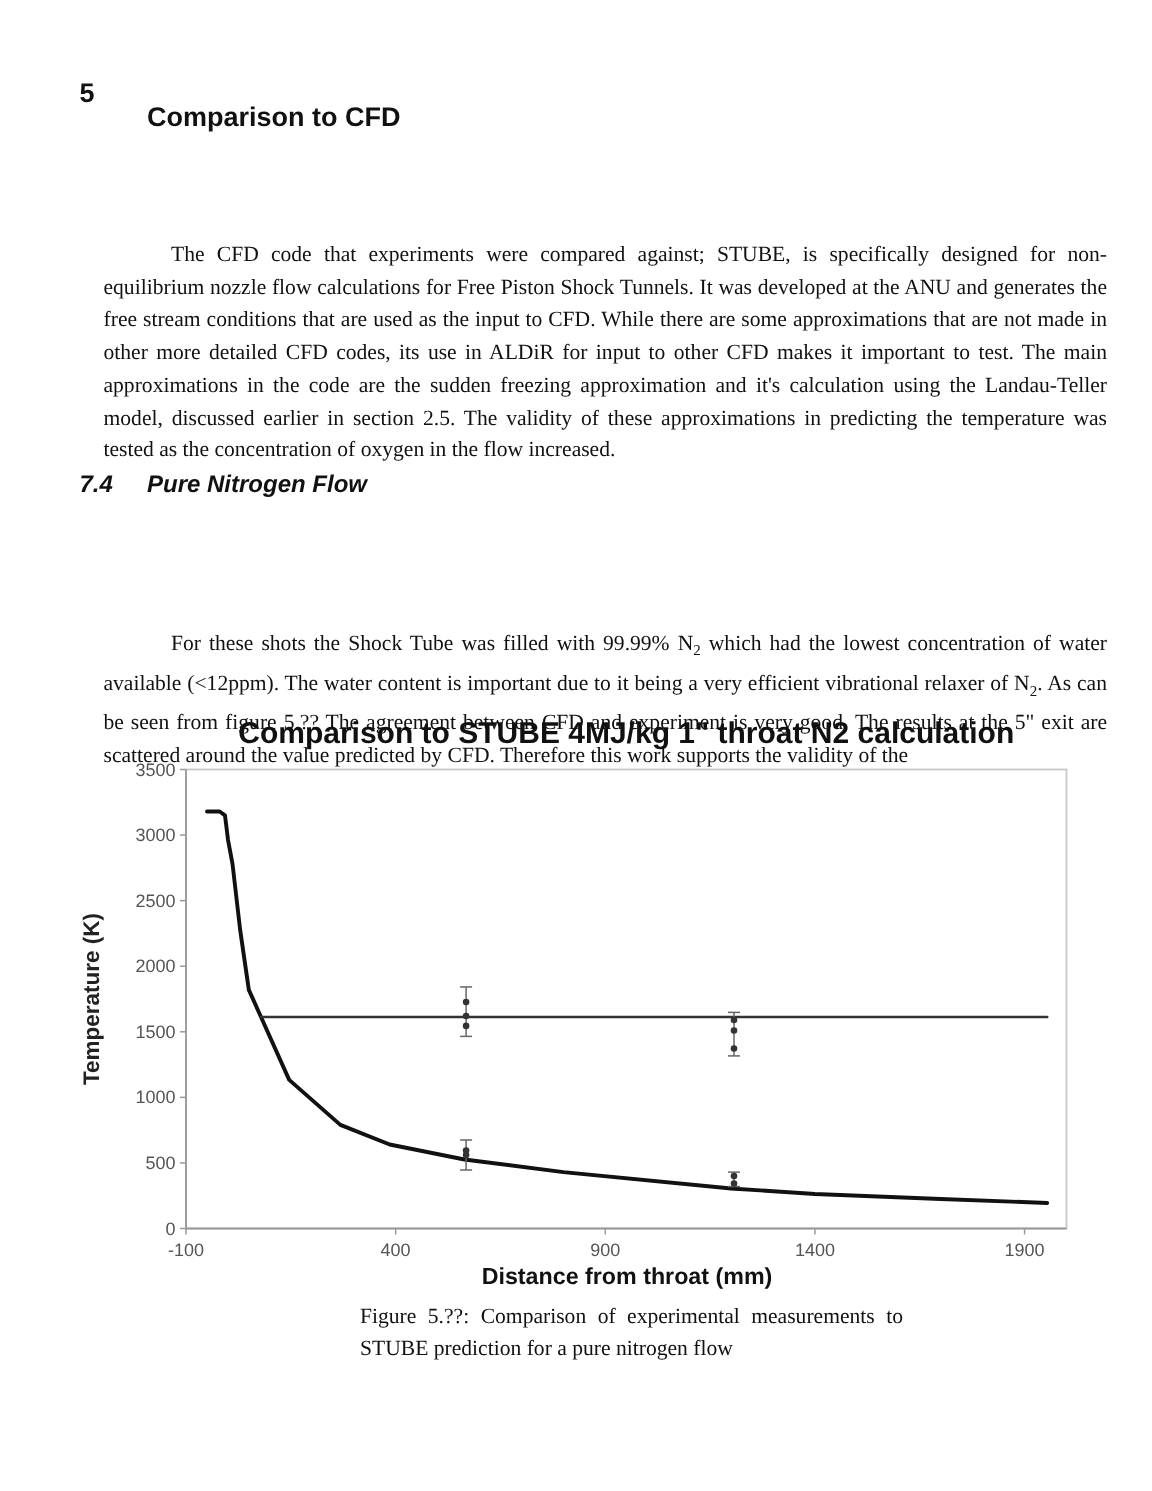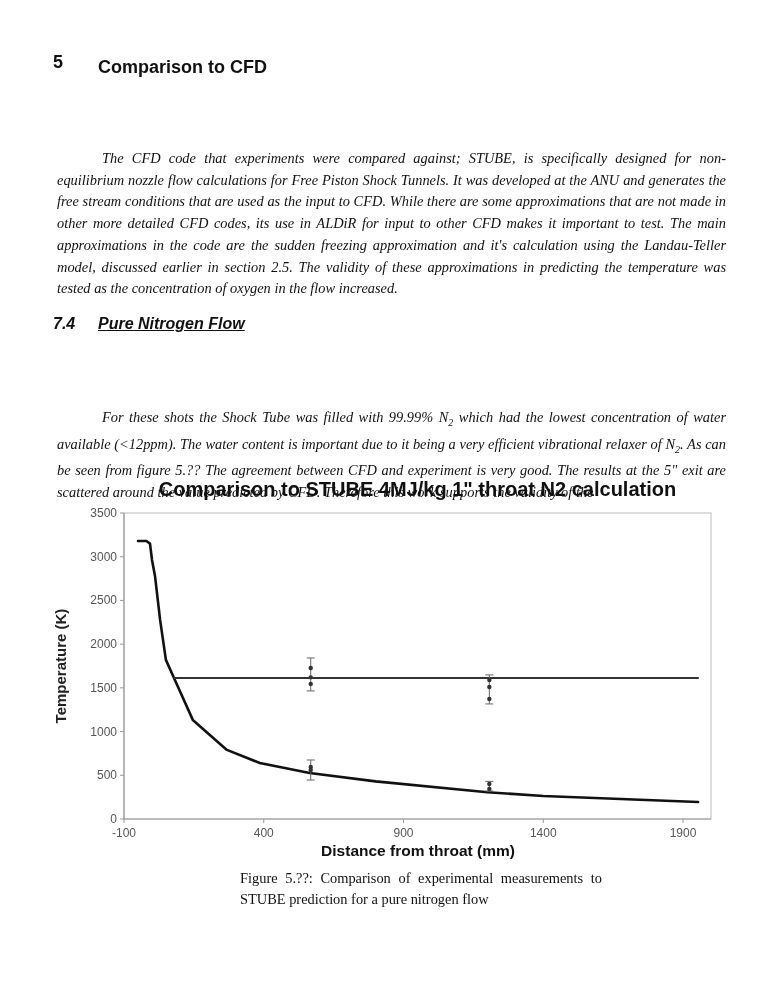--- a/index.html
+++ b/index.html
@@ -1,25 +1,25 @@
 <!DOCTYPE html>
 <html><head>
 <meta charset="utf-8">
 <style>
   html, body { margin: 0; padding: 0; background: #ffffff; }
   body { width: 768px; height: 994px; position: relative; overflow: hidden; color: #111; }
   .h1 { position: absolute; top: 52px; left: 53px; font-family: "Liberation Sans", sans-serif; font-weight: bold; font-size: 18px; }
   .h1 .num { position: absolute; left: 0; top: 0; }
-  .h1 .txt { position: absolute; left: 45px; top: 5px; white-space: nowrap; }
-  .para { position: absolute; left: 53px; width: 669px; font-family: "Liberation Serif", serif; font-size: 14.4px; line-height: 21.7px; text-align: justify; text-indent: 45px; margin: 4px; font-style: italic; }
+  .h1 .txt { position: absolute; left: 45px; top: 16px; white-space: nowrap; }
+  .para { position: absolute; left: 53px; width: 669px; font-family: "Liberation Serif", serif; font-size: 14.4px; line-height: 21.7px; text-align: justify; text-indent: 45px; margin: 16px; }
   #p1 { top: 144px; }
   #p2 { top: 403px; }
   .h2 { position: absolute; top: 315px; left: 53px; font-family: "Liberation Sans", sans-serif; font-weight: bold; font-style: italic; font-size: 16px; }
   .h2 .num { position: absolute; left: 0; top: 0; }
-  .h2 .txt { position: absolute; left: 45px; top: 0; white-space: nowrap; text-decoration: underline; }
+  .h2 .txt { position: absolute; left: 45px; top: 0; white-space: nowrap; }
   .chart-title { position: absolute; top: 478px; left: 0; width: 835px; text-align: center; font-family: "Liberation Sans", sans-serif; font-weight: bold; font-size: 20px; white-space: nowrap; }
   #chart { position: absolute; left: 0; top: 500px; }
   .caption { position: absolute; left: 216px; top: 868px; width: 362px; font-family: "Liberation Serif", serif; font-size: 14.4px; line-height: 21px; text-align: justify; margin-left: 24px; }
   svg text { font-family: "Liberation Sans", sans-serif; }
 </style>
 </head>
 <body>
 
 <div class="h1">
   <span class="num">5</span>

